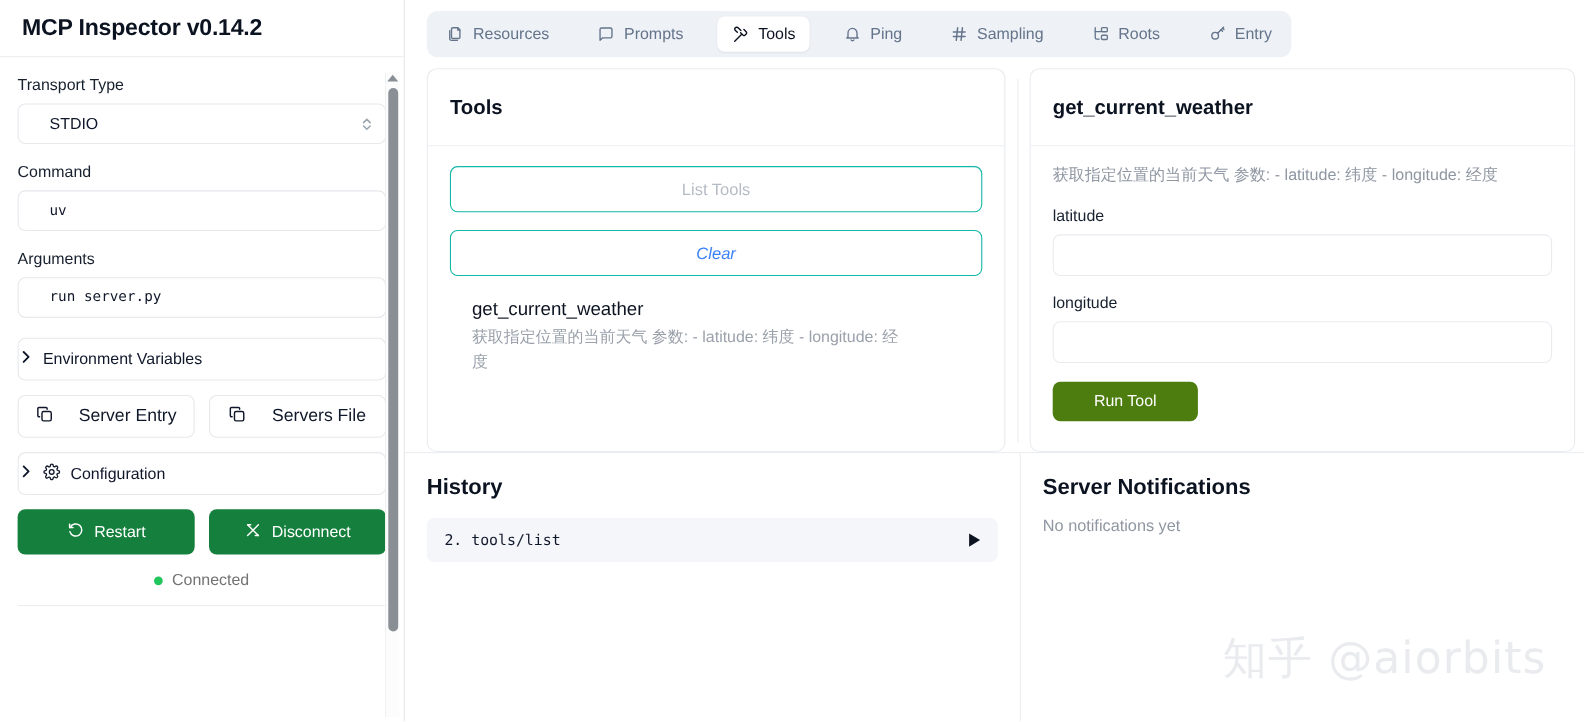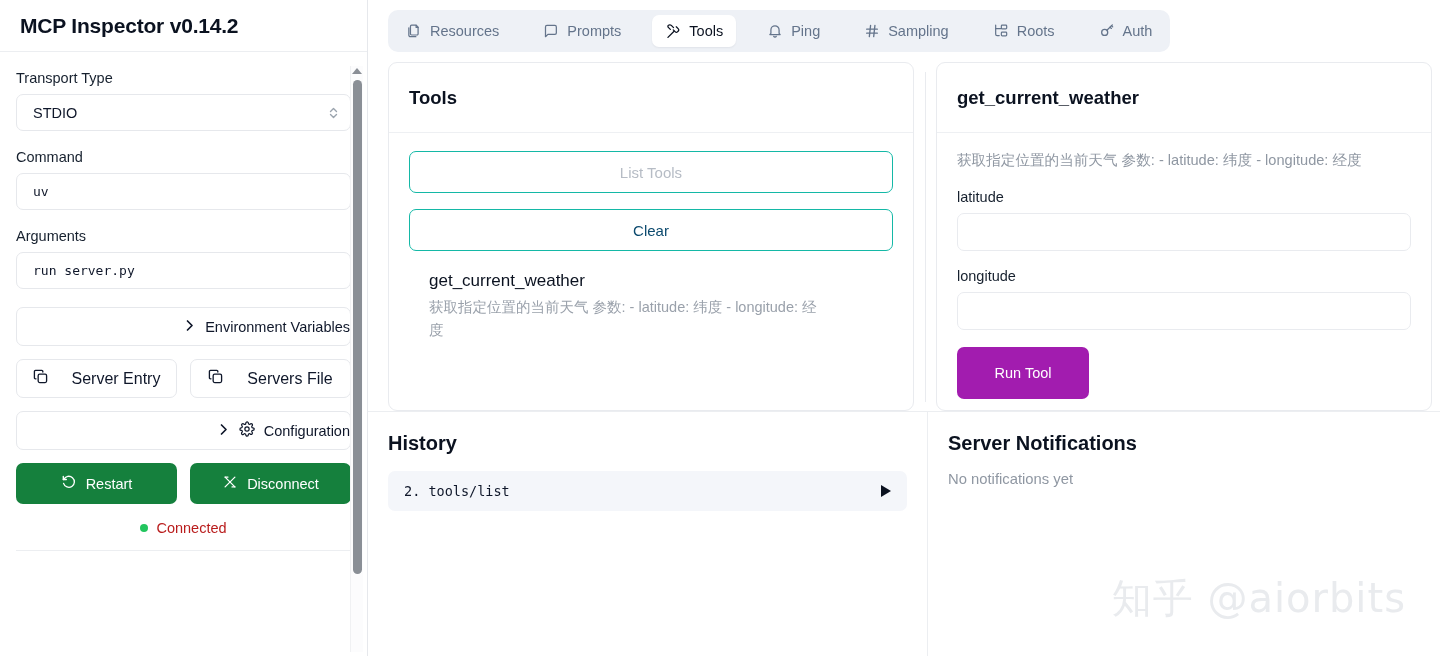--- a/index.html
+++ b/index.html
@@ -31,50 +31,50 @@
     position: relative; overflow: hidden;
   }
   .field-label {
     font-size: 14.5px; color: #16202e; margin-bottom: 8px; display: block;
   }
   .field-group { margin-bottom: 18px; }
   .select-box, .text-input {
     width: 100%; height: 37px;
     border: 1px solid #e6e8ec; border-radius: 7px;
     background: #fff; display: flex; align-items: center;
-    padding: 0 16px; font-size: 14.5px; color: #0f172a;
+    padding: 0 28px; font-size: 14.5px; color: #0f172a;
     position: relative;
   }
   .select-box .sel-val { font-size: 14.5px; }
   .select-chevrons {
     position: absolute; right: 11px; top: 50%; transform: translateY(-50%);
     display: flex; flex-direction: column; gap: 1px; color: #9aa3ad;
   }
   .mono { font-family: "DejaVu Sans Mono", "Liberation Mono", monospace; font-size: 13px; }
 
   .wide-btn {
     width: 100%; height: 39px; border: 1px solid #e6e8ec; border-radius: 7px;
-    background: #fff; display: flex; align-items: center; justify-content: flex-end;
+    background: #fff; display: flex; align-items: center; justify-content: flex-start;
     gap: 9px; font-size: 14.5px; color: #0f172a; cursor: pointer; margin-bottom: 13px;
   }
   .btn-row { display: flex; gap: 13px; margin-bottom: 13px; }
   .half-btn {
     flex: 1; height: 39px; border: 1px solid #e6e8ec; border-radius: 7px;
     background: #fff; display: flex; align-items: center; justify-content: center;
     gap: 24px; font-size: 16px; color: #0f172a; cursor: pointer;
   }
   .dark-row { display: flex; gap: 13px; margin-top: 5px; }
   .dark-btn {
     flex: 1; height: 41px; border-radius: 7px; border: none;
     background: #15803d; color: #fff; display: flex; align-items: center;
     justify-content: center; gap: 9px; font-size: 14.5px; cursor: pointer;
   }
   .conn-status {
     display: flex; align-items: center; justify-content: center; gap: 8px;
-    font-size: 14.5px; color: #b91c1c; margin-top: 16px; padding-bottom: 14px;
+    font-size: 14.5px; color: #737373; margin-top: 16px; padding-bottom: 14px;
     border-bottom: 1px solid #eceef1;
   }
   .dot { width: 8px; height: 8px; border-radius: 50%; background: #22c55e; display: inline-block; }
 
   
   .sb-track {
     position: absolute; right: 4px; top: 66px; width: 13px; height: 586px;
     background: #fcfcfd; border-left: 1px solid #f0f1f3;
   }
   .sb-arrow {
@@ -119,21 +119,21 @@
   }
   .pane-title { font-size: 18.5px; font-weight: 700; color: #0b1220; }
   .pane-body { padding: 18px 20px 0 20px; overflow: hidden; flex: 1 1 auto; }
 
   .list-btn {
     width: 100%; height: 42px; border: 1px solid #14b8a6; border-radius: 7px;
     background: #fff; display: flex; align-items: center; justify-content: center;
     font-size: 15px; margin-bottom: 16px; cursor: pointer;
   }
   .list-btn.disabled { color: #b6bcc5; }
-  .list-btn.normal { color: #0c4a6e; }
+  .list-btn.normal { color: #3b82f6; font-style: italic; }
 
   .tool-item { padding: 4px 2px 0 20px; cursor: pointer; }
   .tool-name { font-size: 17px; color: #0b1220; margin-bottom: 5px; }
   .tool-desc { font-size: 14.5px; color: #9aa1ab; line-height: 1.62; max-width: 400px; }
 
   .divider-v {
     width: 14px; margin: 0 4px; display: flex; align-items: center; justify-content: center;
     cursor: col-resize;
   }
   .divider-v::after {
@@ -142,21 +142,21 @@
 
   .right-pane { flex: 1 1 auto; margin-right: 8px; }
   .rp-body { padding: 16px 20px 0 20px; overflow: hidden; flex: 1 1 auto; }
   .rp-desc { font-size: 14.6px; color: #8f97a2; line-height: 1.62; margin-bottom: 16px; }
   .param-label { font-size: 14.5px; color: #16202e; margin-bottom: 8px; display: block; }
   .param-input {
     width: 100%; height: 38px; border: 1px solid #e9ebef; border-radius: 7px;
     background: #fff; margin-bottom: 17px;
   }
   .run-btn {
-    width: 132px; height: 52px; background: #a21caf; border: none; border-radius: 7px;
+    width: 132px; height: 36px; background: #4d7c0f; border: none; border-radius: 7px;
     color: #fff; font-size: 14.5px; cursor: pointer;
   }
 
   .lower { display: flex; flex: 1 1 auto; border-top: 1px solid #eceef1; min-height: 0; }
   .history-pane { width: 560px; padding: 20px 20px 12px 20px; border-right: 1px solid #eceef1; }
   .section-title { font-size: 20px; font-weight: 700; color: #0b1220; margin-bottom: 16px; }
   .hist-item {
     height: 40px; background: #f4f6fa; border-radius: 7px;
     display: flex; align-items: center; justify-content: space-between;
     padding: 0 16px; margin-bottom: 12px; cursor: pointer;
@@ -370,21 +370,21 @@
 
         <div class="tab">
           <span>
             <svg width="16" height="16" viewBox="0 0 18 18" fill="none" stroke="currentColor" stroke-width="1.45" stroke-linecap="round" stroke-linejoin="round">
               <circle cx="6.4" cy="10.6" r="3.4"></circle>
               <path d="M8.9 8.1 15 2.1"></path>
                 <path d="M12.4 4.6l1.5 1.5"></path>
                 <path d="M14 3l1.4 1.4"></path>
             </svg>
           </span>
-          <span>Auth</span>
+          <span>Entry</span>
         </div>
 
       </div>
     </div>
 
     <div class="content">
 
       <div class="upper">
 
         <div class="panel-card tools-pane">

